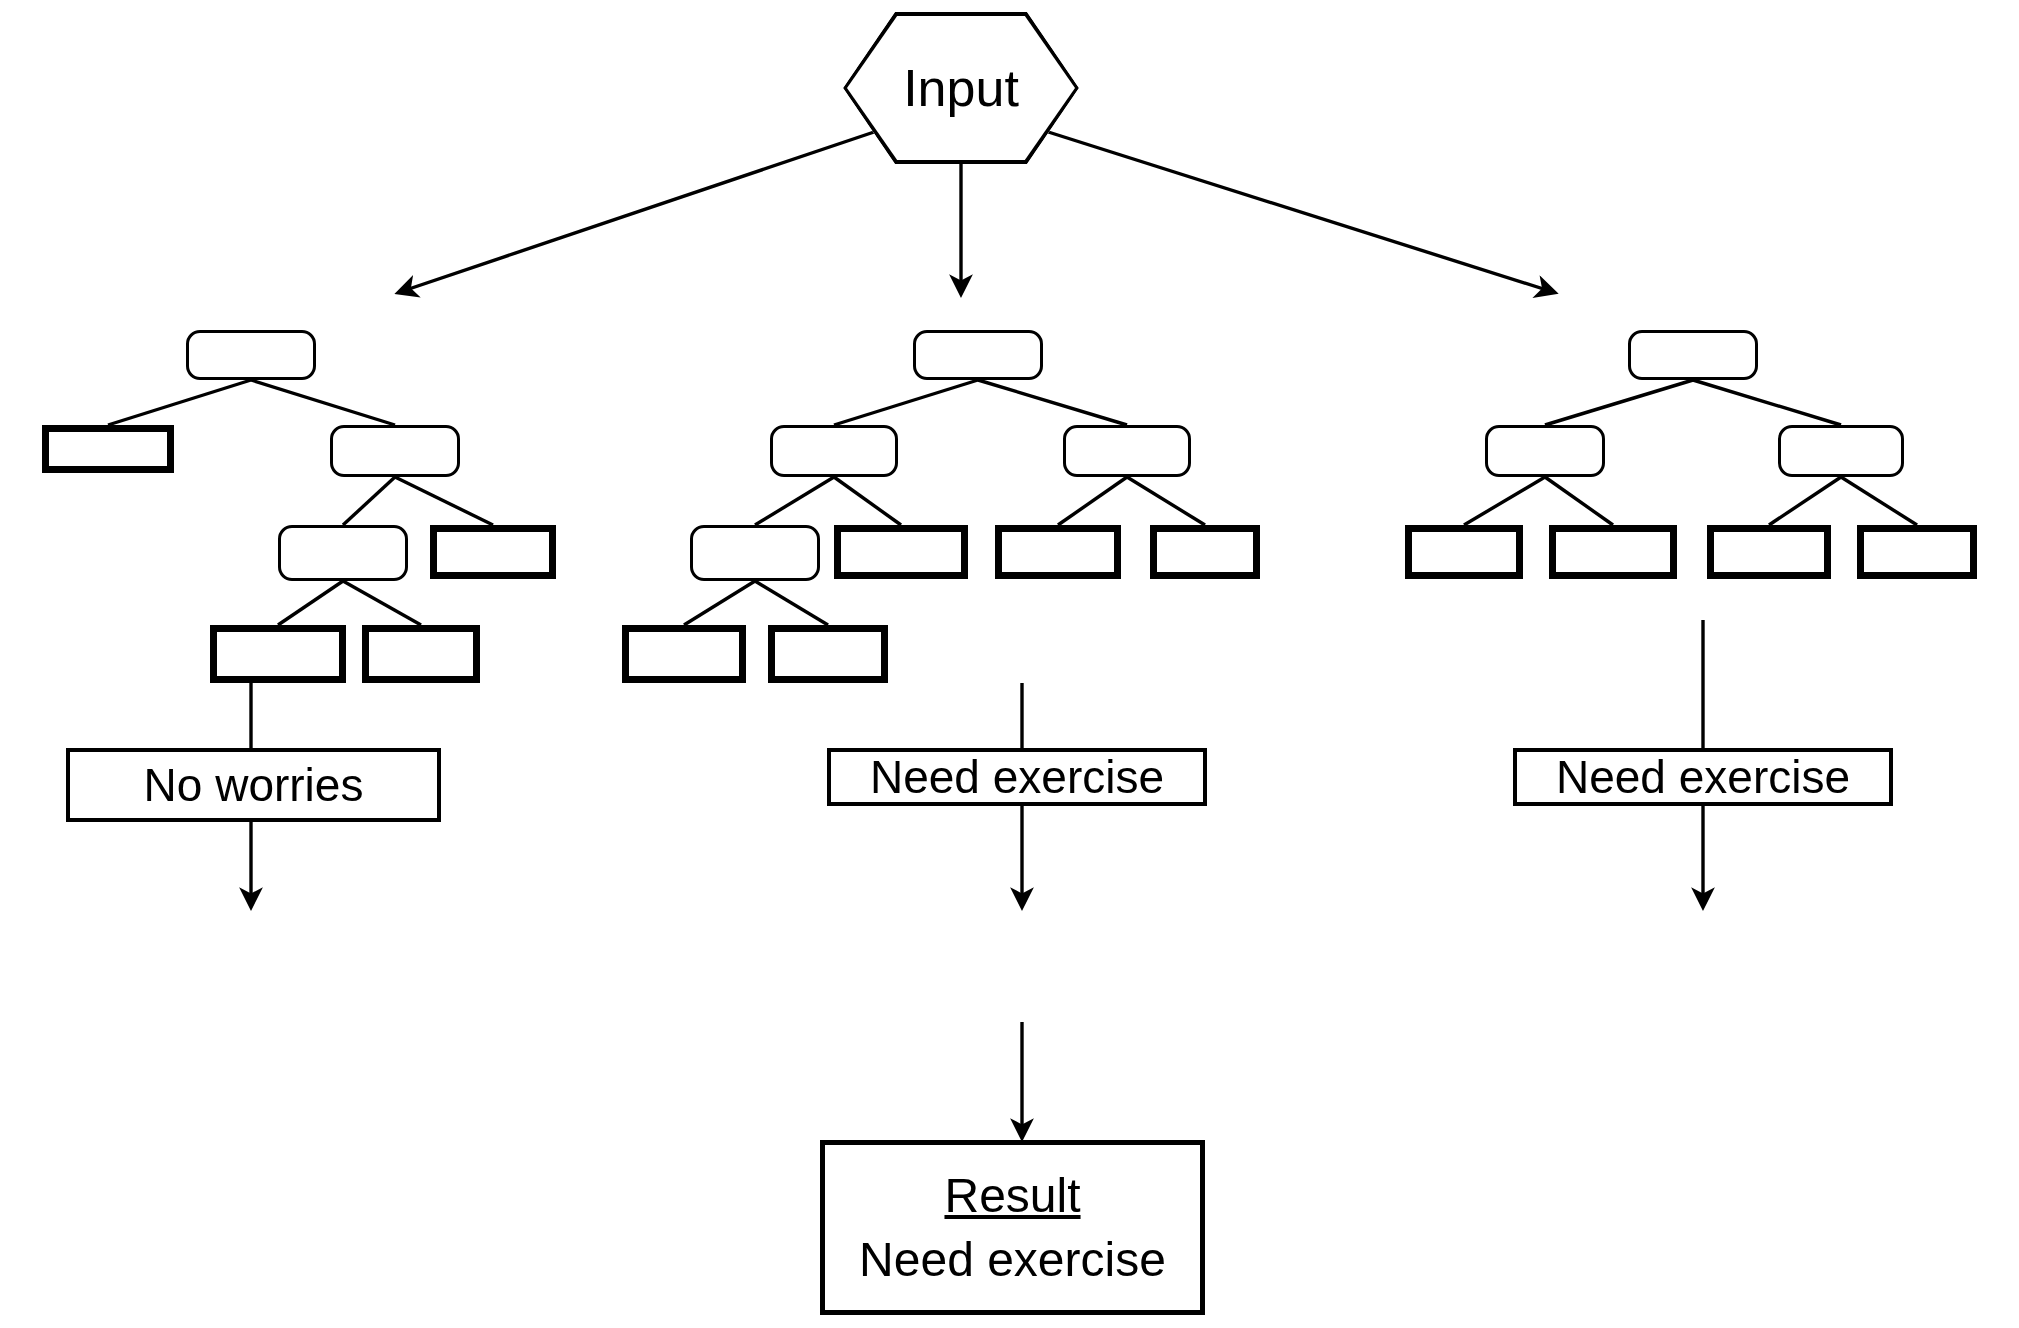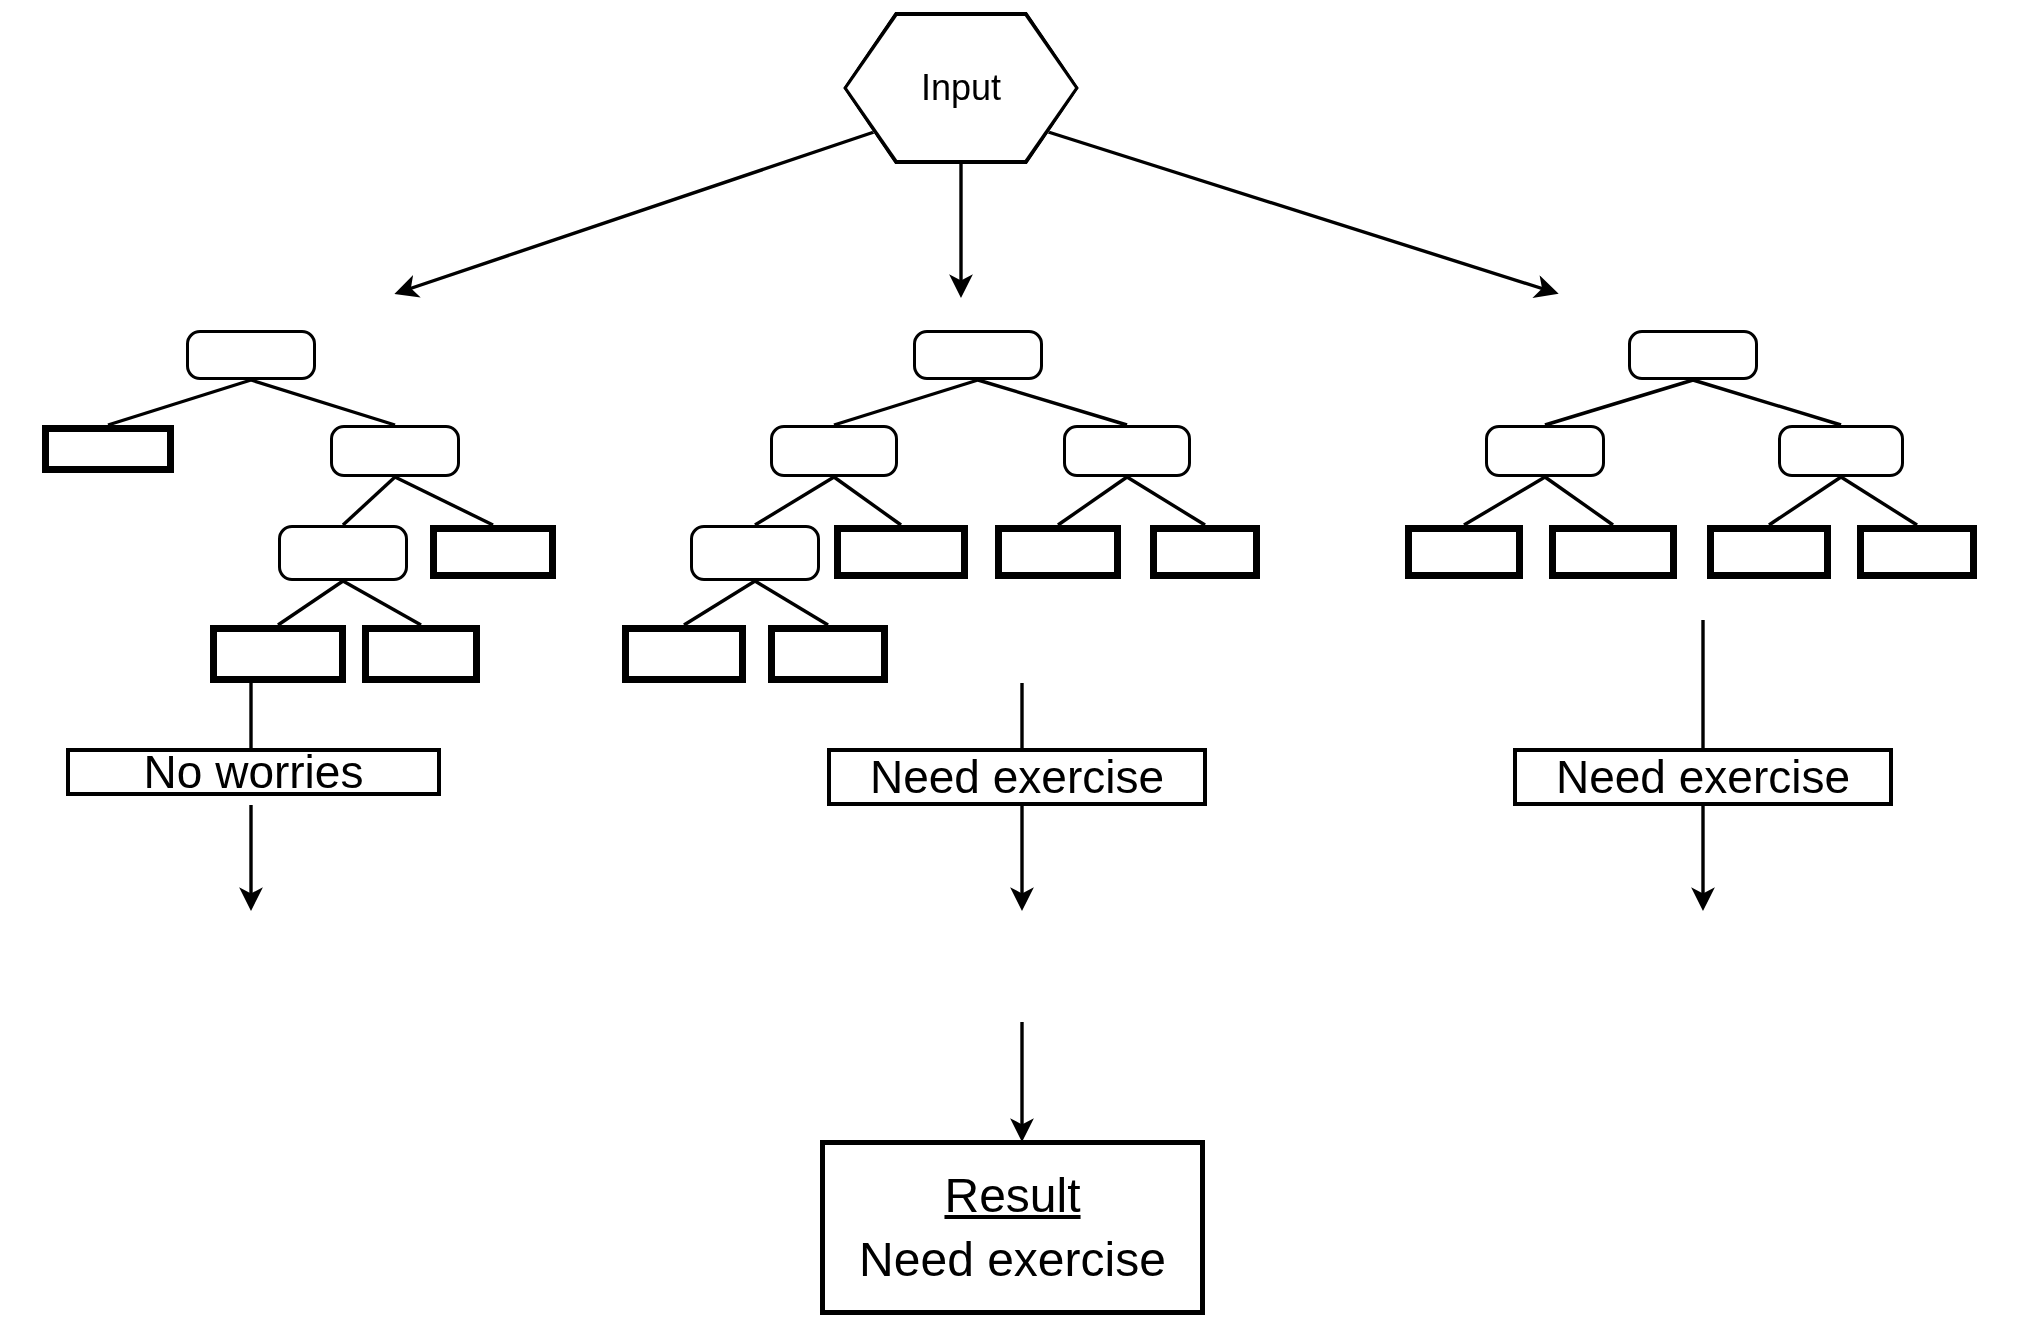--- a/index.html
+++ b/index.html
@@ -37,21 +37,21 @@
     border-radius: 0;
   }
   .hexagon {
     position: absolute;
     box-sizing: border-box;
     display: flex;
     align-items: center;
     justify-content: center;
     background: #ffffff;
     color: #000000;
-    font-size: 36px;
+    font-size: 52px;
     line-height: 1;
     clip-path: polygon(22% 0%, 78% 0%, 100% 50%, 78% 100%, 22% 100%, 0% 50%);
   }
   .hexagon .hexborder {
     position: absolute;
     left: 0; top: 0; right: 0; bottom: 0;
     background: #000000;
     clip-path: polygon(22% 0%, 78% 0%, 100% 50%, 78% 100%, 22% 100%, 0% 50%);
   }
   .hexagon .hexinner {
@@ -185,21 +185,21 @@
       <div class="node leaf" style="left: 768px; top: 625px; width: 120px; height: 58px;"></div>
       <div class="node" style="left: 1628px; top: 330px; width: 130px; height: 50px;"></div>
       <div class="node" style="left: 1485px; top: 425px; width: 120px; height: 52px;"></div>
       <div class="node" style="left: 1778px; top: 425px; width: 126px; height: 52px;"></div>
       <div class="node leaf" style="left: 1405px; top: 525px; width: 118px; height: 54px;"></div>
       <div class="node leaf" style="left: 1549px; top: 525px; width: 128px; height: 54px;"></div>
       <div class="node leaf" style="left: 1707px; top: 525px; width: 124px; height: 54px;"></div>
       <div class="node leaf" style="left: 1857px; top: 525px; width: 120px; height: 54px;"></div>
     </div>
 
-  <div class="verdict" id="verdict-1" style="left:66px; top:748px; width:375px; height:48px;">
+  <div class="verdict" id="verdict-1" style="left:66px; top:748px; width:375px; height:74px;">
     <span>No worries</span>
   </div>
 
   <div class="verdict" id="verdict-2" style="left:827px; top:748px; width:380px; height:58px;">
     <span>Need exercise</span>
   </div>
 
   <div class="verdict" id="verdict-3" style="left:1513px; top:748px; width:380px; height:58px;">
     <span>Need exercise</span>
   </div>

